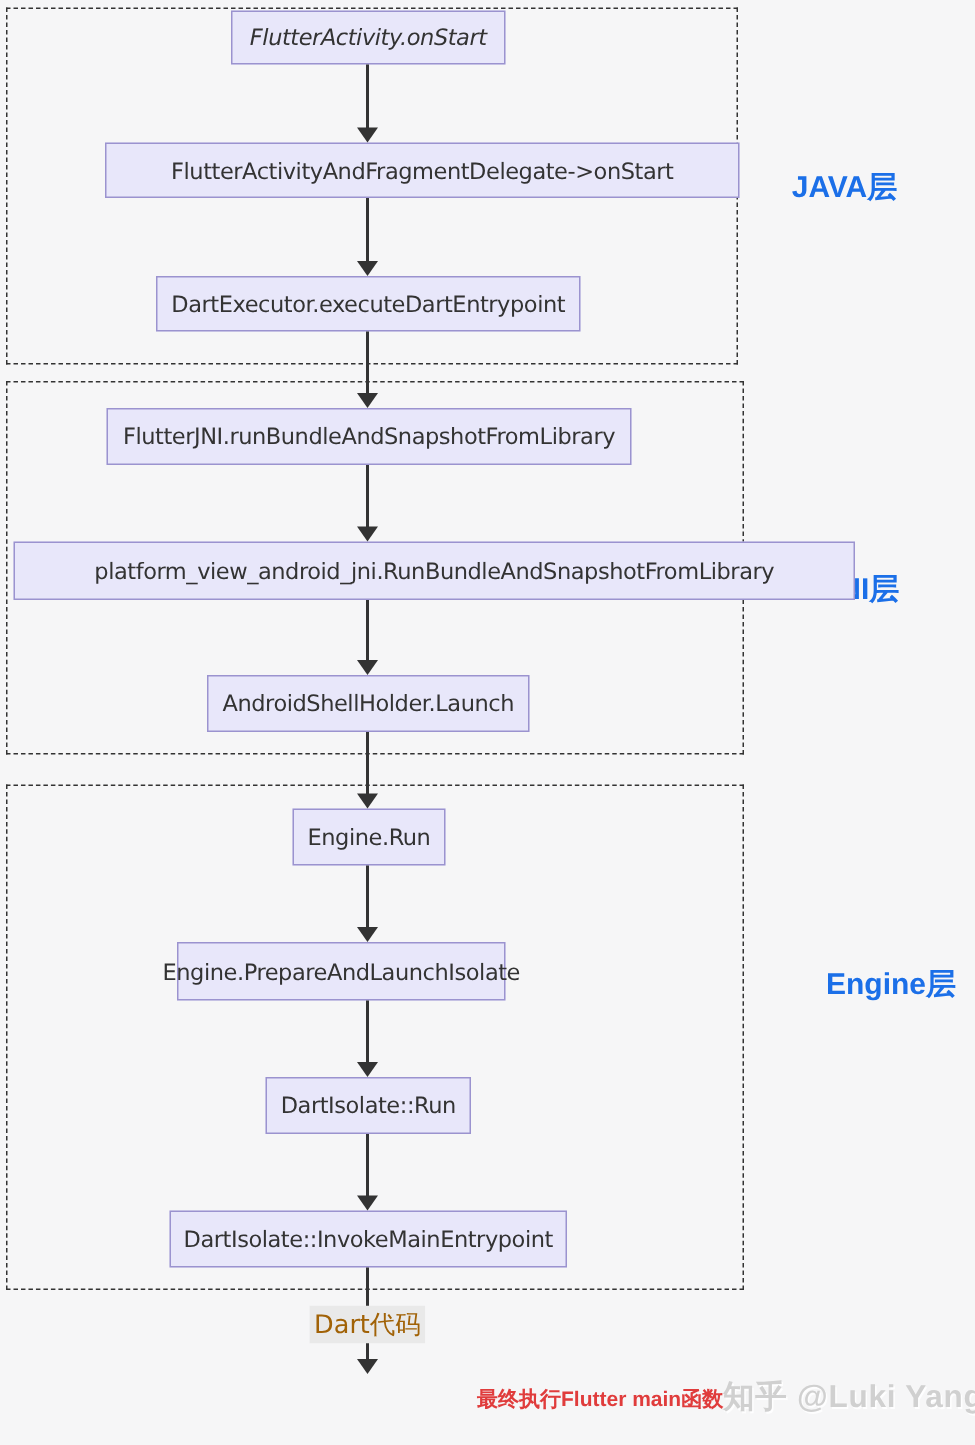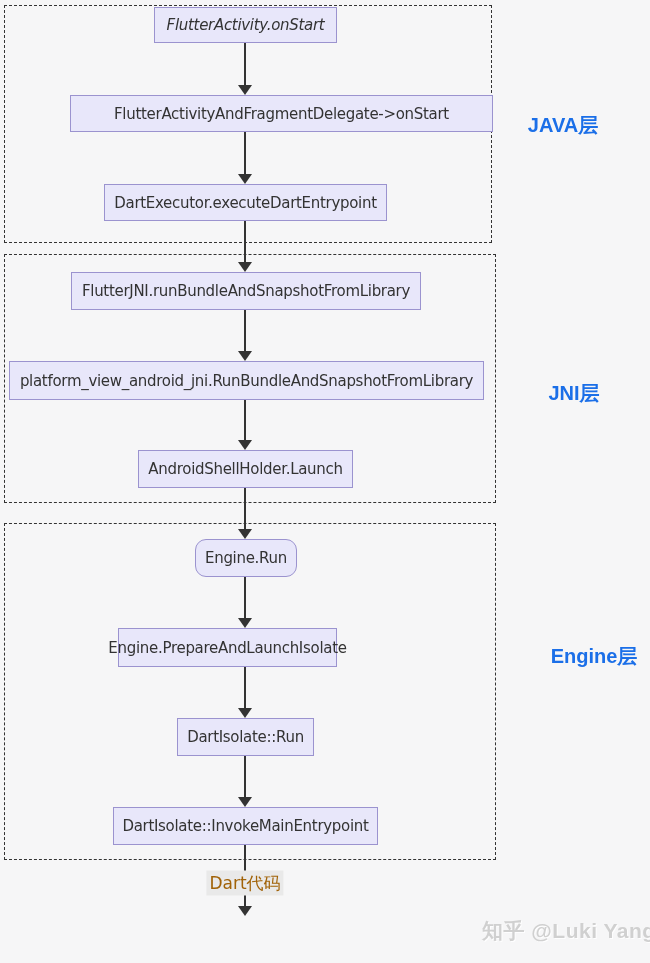--- a/index.html
+++ b/index.html
@@ -99,24 +99,24 @@
 
   <div class="layer-label" style="left:563px; top:125px;">JAVA层</div>
   <div class="layer-label" style="left:574px; top:393px;text-align:right;">JNI层</div>
   <div class="layer-label" style="left:594px; top:656px;">Engine层</div>
 
   <div class="node" style="left:154px; top:7px; width:183px; height:36px;font-style:italic;">FlutterActivity.onStart</div>
   <div class="node" style="left:70px; top:95px; width:423px; height:37px;">FlutterActivityAndFragmentDelegate-&gt;onStart</div>
   <div class="node" style="left:104px; top:184px; width:283px; height:37px;">DartExecutor.executeDartEntrypoint</div>
 
   <div class="node" style="left:71px; top:272px; width:350px; height:38px;">FlutterJNI.runBundleAndSnapshotFromLibrary</div>
-  <div class="node" style="left:9px; top:361px; width:475px; height:39px;">platform_view_android_jni.RunBundleAndSnapshotFromLibrary</div>
+  <div class="node" style="left:9px; top:361px; width:561px; height:39px;">platform_view_android_jni.RunBundleAndSnapshotFromLibrary</div>
   <div class="node" style="left:138px; top:450px; width:215px; height:38px;">AndroidShellHolder.Launch</div>
 
-  <div class="node" style="left:195px; top:539px; width:102px; height:38px;border-radius:11px;">Engine.Run</div>
+  <div class="node" style="left:195px; top:539px; width:102px; height:38px;">Engine.Run</div>
   <div class="node" style="left:118px; top:628px; width:219px; height:39px;">Engine.PrepareAndLaunchIsolate</div>
   <div class="node" style="left:177px; top:718px; width:137px; height:38px;">DartIsolate::Run</div>
   <div class="node" style="left:113px; top:807px; width:265px; height:38px;">DartIsolate::InvokeMainEntrypoint</div>
 
 
   <div class="arrow-line" style="top:43px; height:43px;"></div>
   <div class="arrow-head" style="top:85px;"></div>
 
   <div class="arrow-line" style="top:132px; height:43px;"></div>
   <div class="arrow-head" style="top:174px;"></div>
@@ -140,16 +140,17 @@
   <div class="arrow-head" style="top:708px;"></div>
 
   <div class="arrow-line" style="top:756px; height:42px;"></div>
   <div class="arrow-head" style="top:797px;"></div>
 
   <div class="arrow-line" style="top:845px; height:62px;"></div>
   <div class="arrow-head" style="top:906px;"></div>
 
   <div class="edge-label">Dart代码</div>
 
+  <div class="annotation">最终执行Flutter main函数</div>
 
   <div class="watermark">知乎 @Luki Yang</div>
 
 </div>
 
 </body></html>

